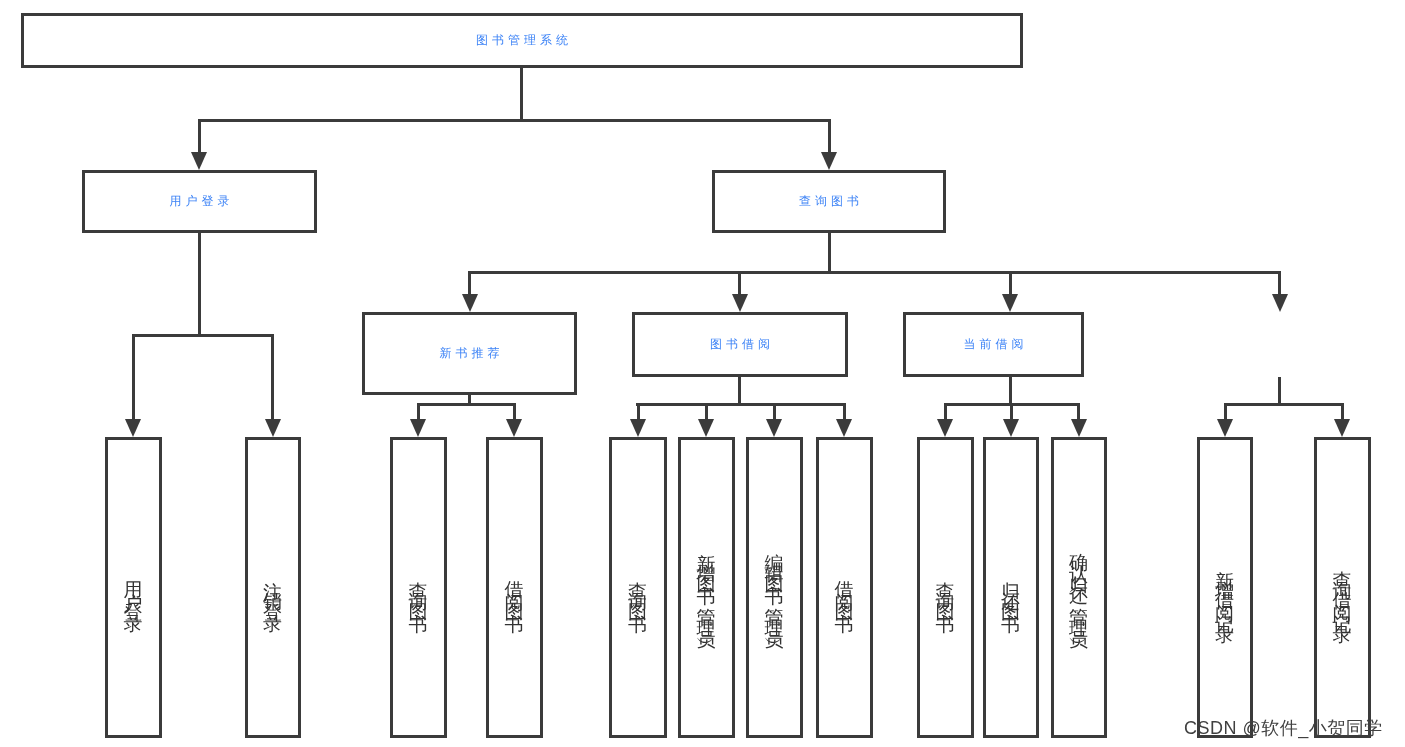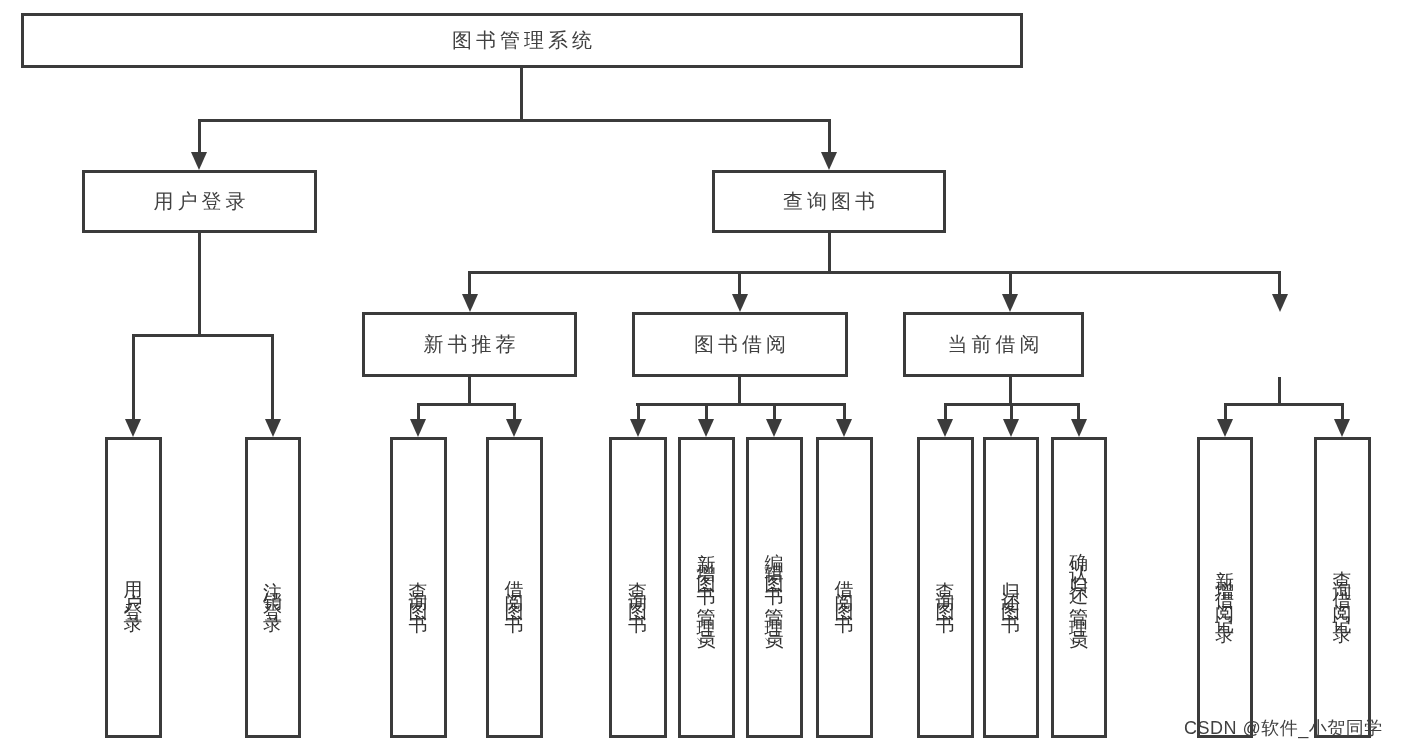--- a/index.html
+++ b/index.html
@@ -4,21 +4,21 @@
 <style>
   html,body{margin:0;padding:0;background:#fff;}
   .stage{
     position:relative;width:1405px;height:747px;background:#fff;overflow:hidden;
     font-family:"Liberation Sans","DejaVu Sans",sans-serif;color:#333;
   }
   .box{
     position:absolute;box-sizing:border-box;border:3px solid #3b3b3b;background:#fff;
     display:flex;align-items:center;justify-content:center;
   }
-  .hlabel{font-size:20px;letter-spacing:4px;color:#404040;white-space:nowrap;padding-left:4px;}
+  .hlabel{font-size:12px;letter-spacing:4px;color:#3b82f6;white-space:nowrap;padding-left:4px;}
   .leaf .vlabel{
     writing-mode:vertical-rl;text-orientation:mixed;
     font-size:19px;letter-spacing:11px;color:#333;line-height:1;
   }
   .vline{position:absolute;width:3px;background:#3b3b3b;}
   .hline{position:absolute;height:3px;background:#3b3b3b;}
   .arrow{
     position:absolute;width:0;height:0;
     border-left:8px solid transparent;border-right:8px solid transparent;
     border-top:18px solid #3b3b3b;
@@ -77,21 +77,21 @@
     <span class="hlabel">图书管理系统</span>
   </div>
 
   <div class="box" style="left:82px;top:170px;width:235px;height:63px">
     <span class="hlabel">用户登录</span>
   </div>
   <div class="box" style="left:712px;top:170px;width:234px;height:63px">
     <span class="hlabel">查询图书</span>
   </div>
 
-  <div class="box" style="left:362px;top:312px;width:215px;height:65px">
+  <div class="box" style="left:362px;top:312px;width:215px;height:83px">
     <span class="hlabel">新书推荐</span>
   </div>
   <div class="box" style="left:632px;top:312px;width:216px;height:65px">
     <span class="hlabel">图书借阅</span>
   </div>
   <div class="box" style="left:903px;top:312px;width:181px;height:65px">
     <span class="hlabel">当前借阅</span>
   </div>
 
   <div class="box leaf" style="left:105px;top:437px;width:57px;height:301px">

